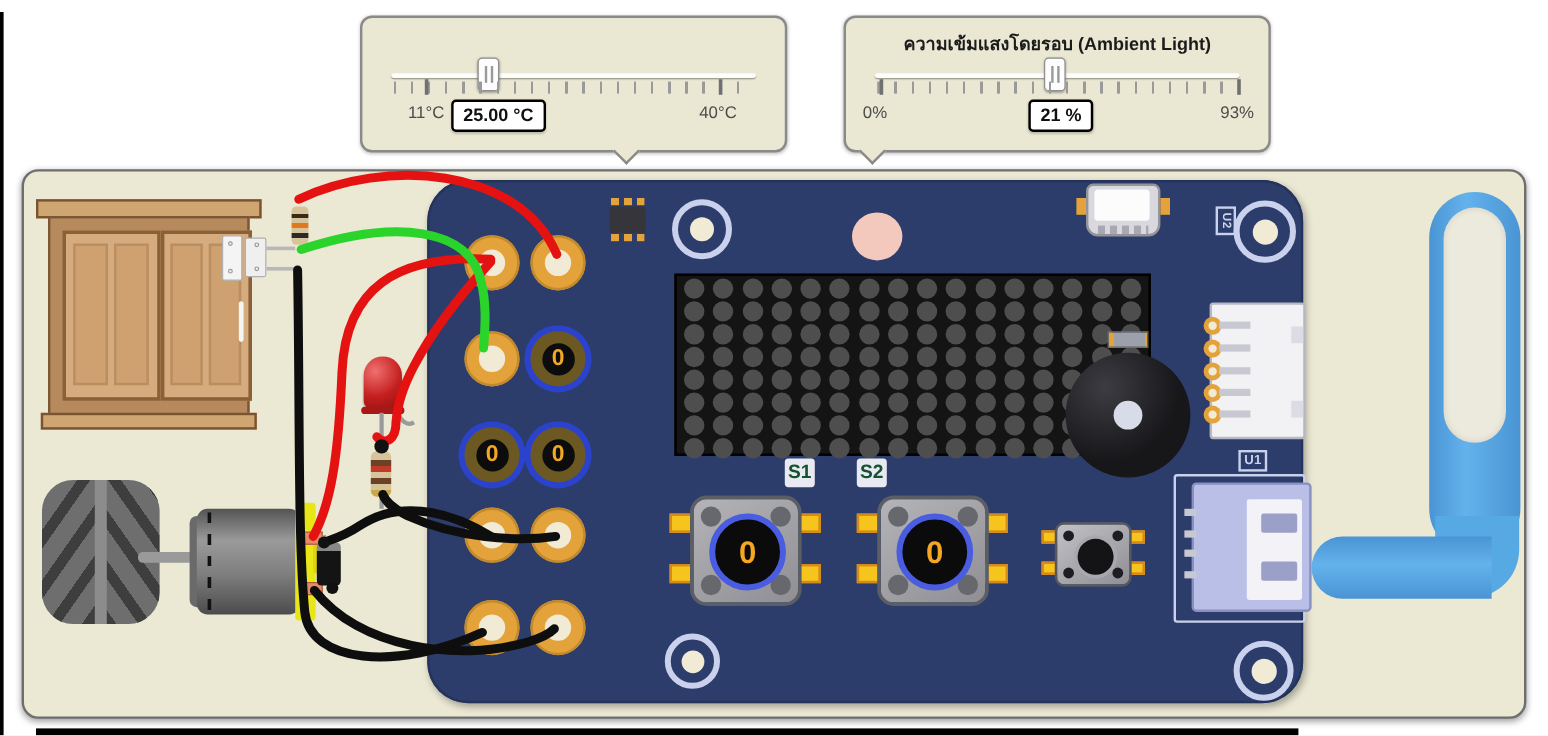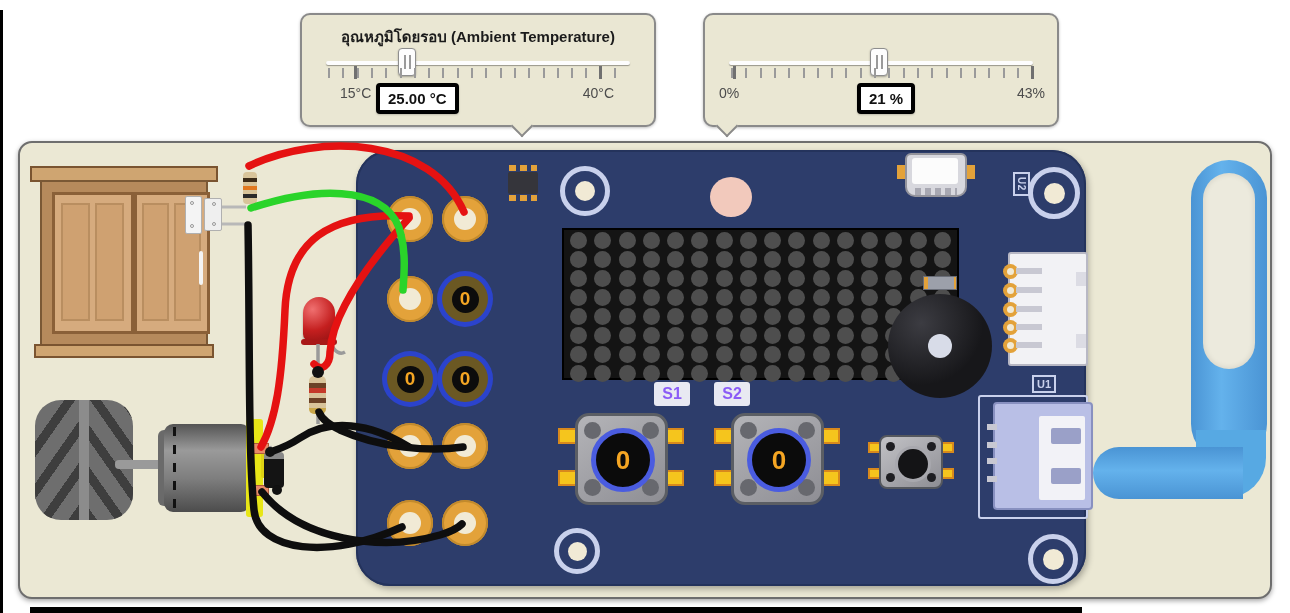--- a/index.html
+++ b/index.html
@@ -12,21 +12,21 @@
 .a{position:absolute}
 .panel{position:absolute;width:356px;height:114px;background:var(--panelBg);border:2px solid #8a8a8a;border-radius:10px;box-shadow:0 1px 3px rgba(0,0,0,.25);z-index:50}
 .ptitle{position:absolute;top:10px;left:0;right:0;text-align:center;font-size:15px;font-weight:bold;color:#1b1b1b}
 .track{position:absolute;top:46px;left:24px;right:24px;height:4px;background:#fdfdfd;border-radius:2px;box-shadow:0 1px 1px rgba(0,0,0,.35)}
 .ticks{position:absolute;top:53px;left:26px;right:26px;height:10px;
   background:repeating-linear-gradient(90deg,#9a9a9a 0 2px,transparent 2px 14.3px)}
 .bigtick{position:absolute;top:51px;width:3px;height:13px;background:#707070}
 .handle{position:absolute;top:-13px;width:18px;height:28px;background:#fdfdfd;border:1px solid #8e8e8e;border-radius:4px;box-shadow:0 1px 2px rgba(0,0,0,.3)}
 .handle::before{content:"";position:absolute;left:5px;top:6px;width:2px;height:14px;background:#9a9a9a;box-shadow:5px 0 0 #9a9a9a}
 .minmax{position:absolute;top:70px;font-size:14px;color:#4c4c4c}
-.valbox{position:absolute;top:68px;background:#fff;border:4px solid #000000;border-radius:4px;padding:3px 8px;font-size:15px;font-weight:bold;color:#111;box-shadow:0 1px 2px rgba(0,0,0,.2)}
+.valbox{position:absolute;top:68px;background:#fff;border:2px solid #000000;border-radius:4px;padding:3px 8px;font-size:15px;font-weight:bold;color:#111;box-shadow:0 1px 2px rgba(0,0,0,.2)}
 .tail{position:absolute;bottom:-9px;width:16px;height:16px;background:var(--panelBg);border-right:2px solid #8a8a8a;border-bottom:2px solid #8a8a8a;transform:rotate(45deg)}
 .workspace{position:absolute;left:18px;top:141px;width:1254px;height:458px;background:var(--workspaceBg);border:2px solid #6e6e6e;border-radius:14px;box-shadow:0 2px 5px rgba(0,0,0,.35)}
 .board{position:absolute;left:356px;top:150px;width:730px;height:436px;background:var(--board);border-radius:34px;box-shadow:inset 0 0 0 2px #24335c, 2px 3px 6px rgba(0,0,0,.3);z-index:10}
 .lbl{position:absolute;color:var(--silk);font-weight:bold;text-align:center;letter-spacing:-.3px}
 .padL{position:absolute;width:46px;height:46px;border-radius:50%;background:var(--pad);box-shadow:inset 0 0 0 2px #c28a2c;z-index:12}
 .padL .hole{position:absolute;left:12px;top:12px;width:22px;height:22px;border-radius:50%;background:#f1ead5}
 .padV{position:absolute;width:56px;height:56px;border-radius:50%;background:#2b43cc;display:flex;align-items:center;justify-content:center;z-index:12}
 .padV .brn{width:46px;height:46px;border-radius:50%;background:#6b5823;display:flex;align-items:center;justify-content:center}
 .padV .blk{width:27px;height:27px;border-radius:50%;background:#0c0c0c;display:flex;align-items:center;justify-content:center}
 .padV .v{color:var(--valueOrange);font-weight:bold;font-size:19px}
@@ -38,21 +38,21 @@
 .ledpin{position:absolute;width:13px;height:7px;background:linear-gradient(90deg,#c9d1ec 0 4px,#556 4px 6px,#c9d1ec 6px 9px,#556 9px 11px,#c9d1ec 11px)}
 .mhole{position:absolute;border:5px solid var(--silk);border-radius:50%;background:var(--board);display:flex;align-items:center;justify-content:center;z-index:12}
 .mhole i{display:block;border-radius:50%;background:#f1ead5}
 .matrix{position:absolute;left:562px;top:228px;width:397px;height:152px;background:#141414;border:2px solid #000;display:grid;grid-template-columns:repeat(16,1fr);gap:2px 7px;padding:2px 6px;z-index:11}
 .mdot{width:17px;height:17px;border-radius:50%;background:#4e4e4e;align-self:center;justify-self:center}
 .tact{position:absolute;width:93px;height:92px;background:linear-gradient(145deg,#b4b4b8,#8e8e94);border:3px solid #5b5e64;border-radius:14px;z-index:13}
 .tact .c{position:absolute;width:17px;height:17px;border-radius:50%;background:#67686e}
 .tact .btn{position:absolute;left:13px;top:12px;width:64px;height:64px;border-radius:50%;background:#0b0b0b;border:5px solid var(--accentBlue);display:flex;align-items:center;justify-content:center}
 .tact .v{color:var(--valueOrange);font-weight:bold;font-size:26px}
 .leg{position:absolute;width:19px;height:16px;background:#f5c51d;border:2px solid #d8891c;z-index:12}
-.sbox{position:absolute;width:36px;height:24px;background:#e8e9f2;border-radius:3px;color:#8b5cf6;font-weight:bold;font-size:16px;text-align:center;line-height:24px;z-index:13}
+.sbox{position:absolute;width:25px;height:24px;background:#e8e9f2;border-radius:3px;color:#14532d;font-weight:bold;font-size:16px;text-align:center;line-height:24px;z-index:13}
 .vtext{writing-mode:vertical-rl;font-size:10px;font-weight:bold;color:var(--silk);letter-spacing:.5px}
 .silkrect{position:absolute;border:2px solid var(--silk);border-radius:3px}
 .comp{z-index:20}
 svg.icon{position:absolute;overflow:visible}
 .wires{position:absolute;left:0;top:0;width:1290px;height:613px;z-index:30;pointer-events:none}
 .brighttxt{color:#dde4f8}
 </style>
 </head>
 <body>
 
@@ -593,39 +593,39 @@
     <path d="M248,225 C250,340 248,450 254,510 C258,552 330,560 402,527" stroke="var(--wireBlack)" stroke-width="7.5" fill="none" stroke-linecap="round"></path>
     <path d="M409,447 C370,423 330,418 300,438 C285,448 275,450 270,452" stroke="var(--wireBlack)" stroke-width="7.5" fill="none" stroke-linecap="round"></path>
     <path d="M463,447 C430,452 380,448 340,430 C330,425 322,420 319,412" stroke="var(--wireBlack)" stroke-width="7.5" fill="none" stroke-linecap="round"></path>
     <path d="M262,492 C300,540 380,552 440,535 C450,532 458,528 462,524" stroke="var(--wireBlack)" stroke-width="7.5" fill="none" stroke-linecap="round"></path>
     <circle cx="318" cy="372" r="6" fill="#111"></circle>
     <circle cx="270" cy="452" r="5" fill="#111"></circle>
     <circle cx="277" cy="490" r="5" fill="#111"></circle>
   </svg>
 
   <div class="panel" style="left:300px;top:13px">
-    <div class="ptitle">อุณหภูมิโดยรอบ (Ambient Temperature)</div>
     <div class="track">
       <div class="handle" style="left: calc(26.5% - 9px);"></div>
     </div>
     <div class="ticks"></div>
     <div class="bigtick" style="left:52px"></div>
     <div class="bigtick" style="left:297px"></div>
-    <div class="minmax" style="left:38px">15°C</div>
+    <div class="minmax" style="left:38px">11°C</div>
     <div class="minmax" style="right:40px">40°C</div>
     <div class="valbox" style="left:74px">25.00 °C</div>
     <div class="tail" style="left:212px"></div>
   </div>
 
   <div class="panel" style="left:703px;top:13px">
+    <div class="ptitle">ความเข้มแสงโดยรอบ (Ambient Light)</div>
     <div class="track">
       <div class="handle" style="left: calc(49.5% - 9px);"></div>
     </div>
     <div class="ticks"></div>
     <div class="bigtick" style="left:28px"></div>
     <div class="bigtick" style="left:326px"></div>
     <div class="minmax" style="left:14px">0%</div>
-    <div class="minmax" style="right:12px">43%</div>
+    <div class="minmax" style="right:12px">93%</div>
     <div class="valbox" style="left:152px">21 %</div>
     <div class="tail" style="left:14px"></div>
   </div>
 
 </div>
 
 </body></html>

